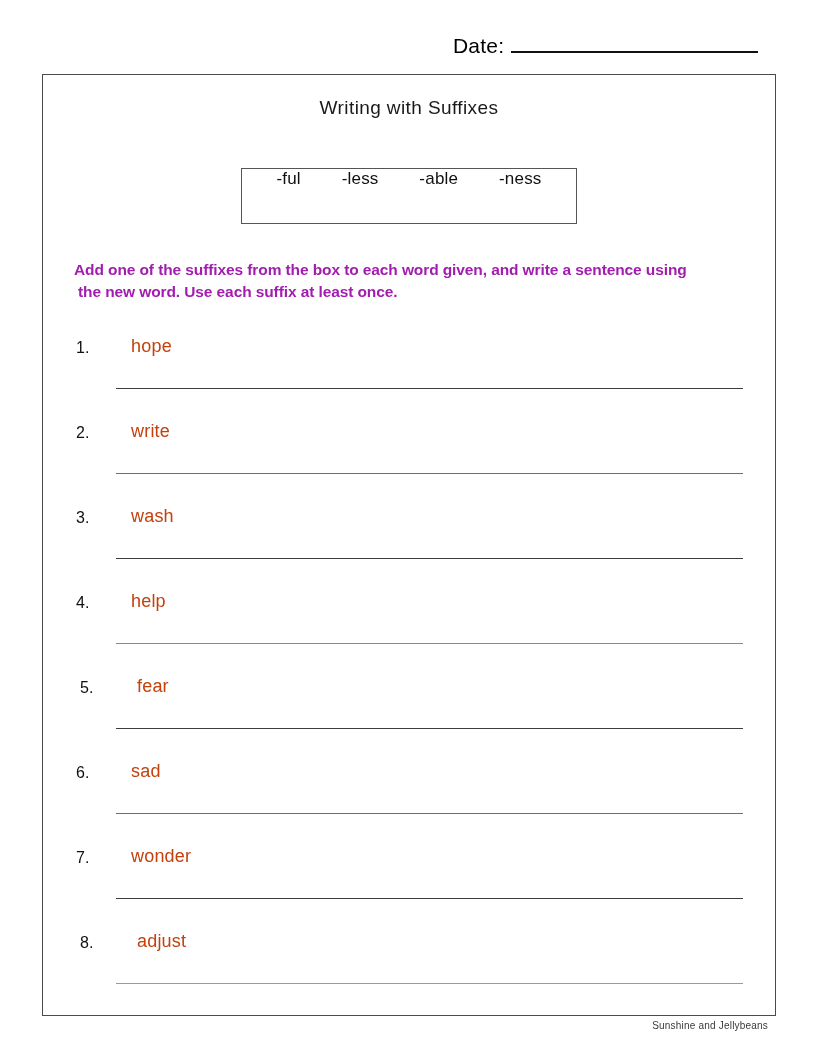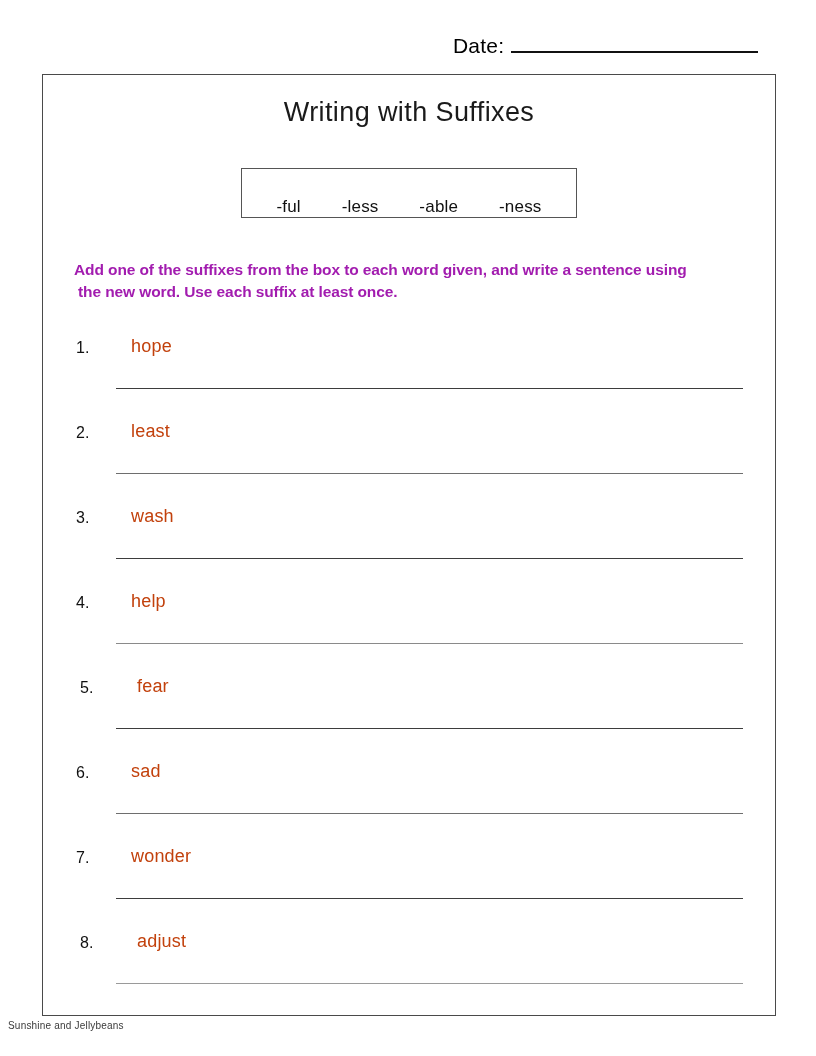--- a/index.html
+++ b/index.html
@@ -60,37 +60,37 @@
     background: #fff;
   }
 
   
   .worksheet-title {
     position: absolute;
     left: 0;
     top: 22px;
     width: 100%;
     text-align: center;
-    font-size: 27px;
+    font-size: 19px;
     font-weight: 400;
     letter-spacing: 0.4px;
     color: #1a1a1a;
   }
 
   
   .suffix-box {
     position: absolute;
     left: 198px;
     top: 93px;
     width: 336px;
-    height: 50px;
+    height: 56px;
     border: 1.2px solid #555;
     box-sizing: border-box;
     display: flex;
-    align-items: flex-end;
+    align-items: flex-start;
     justify-content: space-around;
     padding: 0 14px;
   }
   .suffix-chip {
     font-size: 17px;
     font-weight: 400;
     color: #111;
     letter-spacing: 0.2px;
   }
 
@@ -149,23 +149,24 @@
   .problem:nth-child(4) .problem-rule { border-bottom-color: #8a8a8a; }
   .problem:nth-child(6) .problem-rule { border-bottom-color: #6e6e6e; }
   .problem:nth-child(8) .problem-rule { border-bottom-color: #9a9a9a; }
   
   .problem.indented .problem-number { left: 37px; }
   .problem.indented .problem-word { left: 94px; }
 
   
   .footer-credit {
     position: absolute;
-    left: 8px;
+    left: 0;
     top: 1020px;
     width: 768px;
+    text-align: right;
     font-size: 10px;
     color: #3a3a3a;
     letter-spacing: 0.2px;
   }
 </style>
 </head>
 <body>
 
 <div class="header-row">
   <div class="field field-date">
@@ -193,21 +194,21 @@
   <div class="problems">
 
     <div class="problem">
       <span class="problem-number">1.</span>
       <span class="problem-word">hope</span>
       <span class="problem-rule"></span>
     </div>
 
     <div class="problem">
       <span class="problem-number">2.</span>
-      <span class="problem-word">least</span>
+      <span class="problem-word">write</span>
       <span class="problem-rule"></span>
     </div>
 
     <div class="problem">
       <span class="problem-number">3.</span>
       <span class="problem-word">wash</span>
       <span class="problem-rule"></span>
     </div>
 
     <div class="problem">

